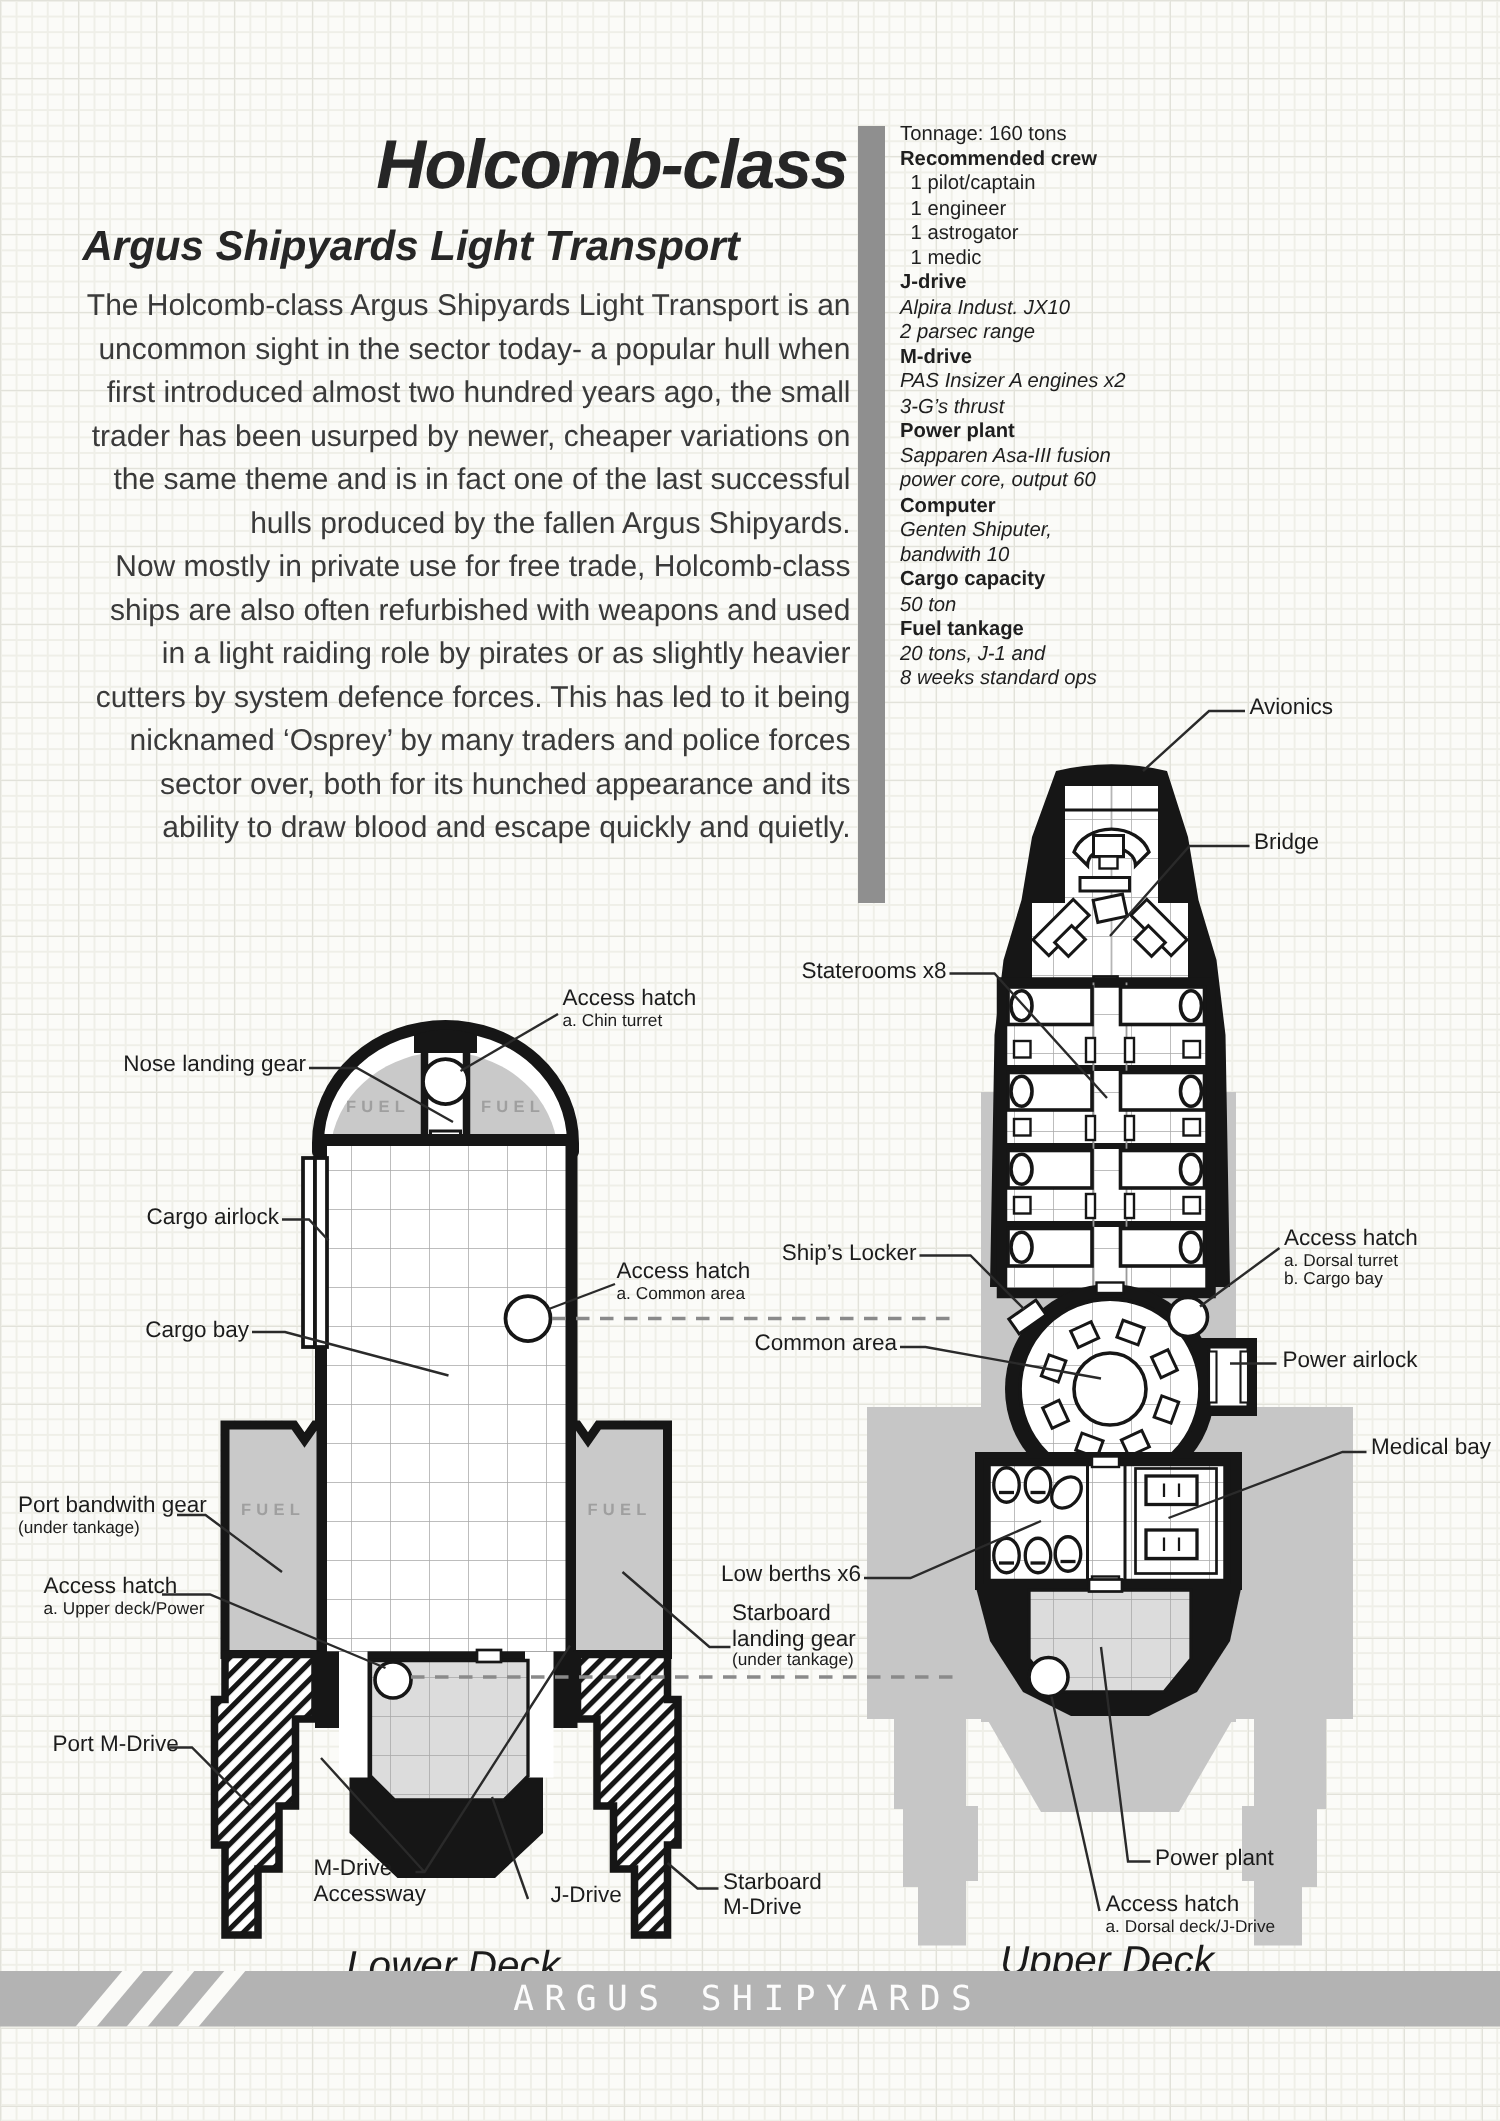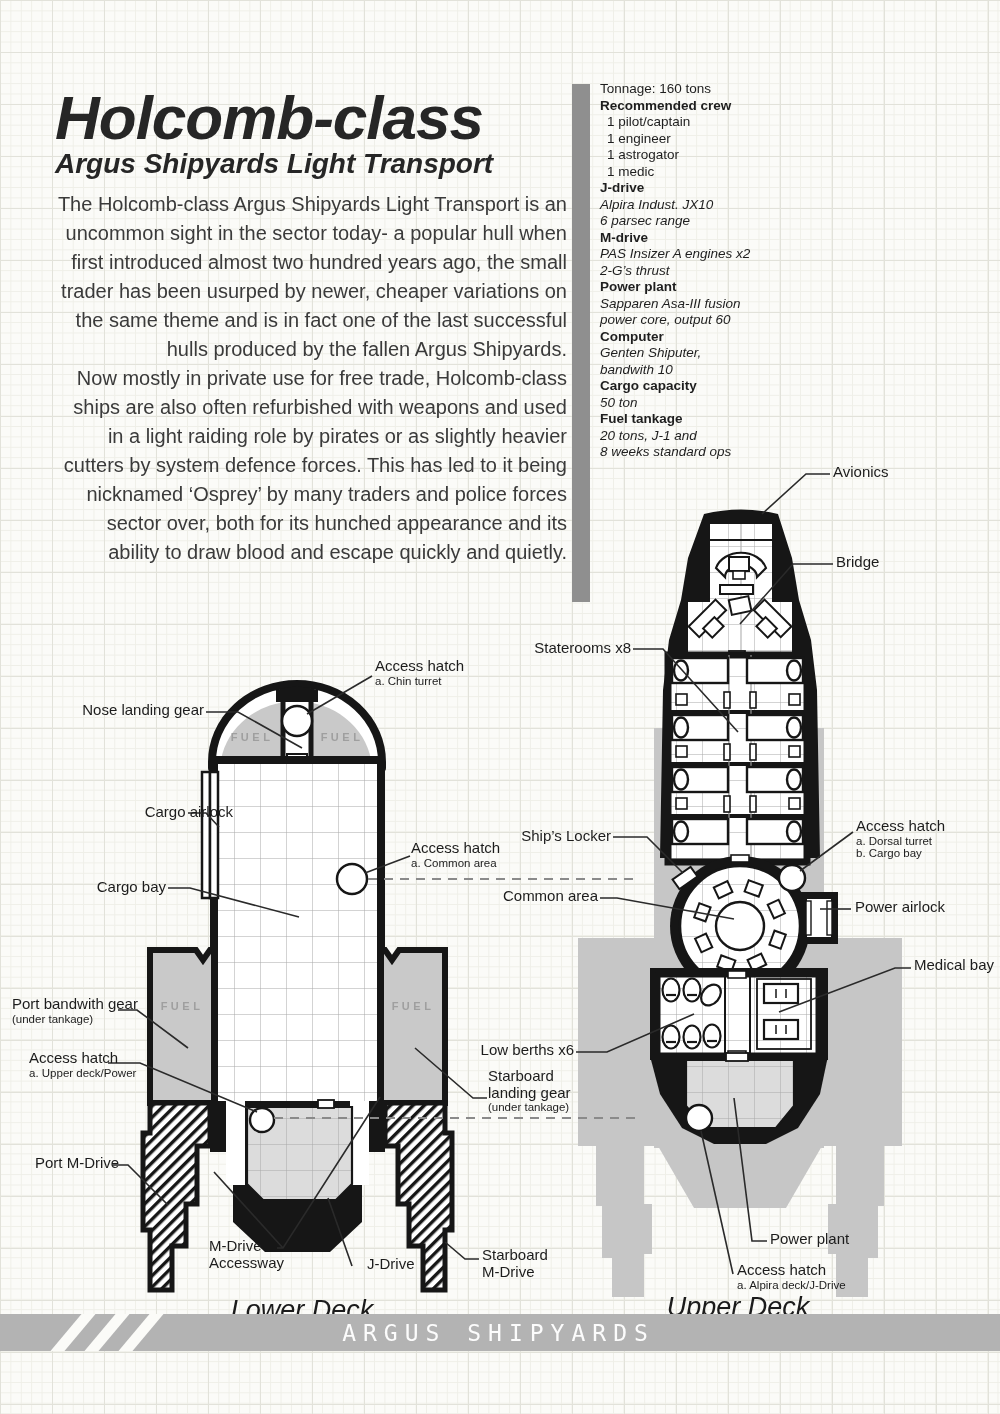--- a/index.html
+++ b/index.html
@@ -12,22 +12,22 @@
       linear-gradient(90deg,#e2e2da 1px,transparent 1px),
       linear-gradient(#efefe8 1px,transparent 1px),
       linear-gradient(90deg,#efefe8 1px,transparent 1px);
     background-size:52px 52px,52px 52px,10.4px 10.4px,10.4px 10.4px;
   }
   .bar{position:absolute;left:0;right:0;background:#b3b3b3;color:#fcfcfc;
        font-family:"DejaVu Sans Mono",monospace;display:flex;align-items:center;overflow:hidden}
   .topbar{top:14px;height:42px;font-size:26px;letter-spacing:7px;padding-left:9px}
   .bottombar{top:1314px;height:37px;font-size:23px;letter-spacing:7px;justify-content:center;padding-right:3px}
   .stripe{position:absolute;top:-8px;bottom:-8px;width:14px;background:#fbfbf8;transform:skewX(-40deg)}
-  .title-main{position:absolute;left:55px;top:86px;width:510px;
-       font-style:italic;font-weight:600;font-size:62px;line-height:1.02;letter-spacing:-1px;color:#262626}
+  .title-main{position:absolute;left:55px;top:86px;width:510px;text-align:right;
+       font-style:italic;font-weight:600;font-size:46px;line-height:1.02;letter-spacing:-1px;color:#262626}
   .title-sub{position:absolute;left:55px;top:148px;width:510px;text-align:left;
        font-style:italic;font-weight:700;font-size:28px;color:#262626}
   .intro{position:absolute;left:53px;top:190px;width:514px;text-align:right;
        font-size:20px;line-height:29px;color:#3a3a3a}
   .intro p{margin:0;padding:0}
   .divider{position:absolute;left:572px;top:84px;width:18px;height:518px;background:#8f8f8f}
   .specs{position:absolute;left:600px;top:81px;width:210px;font-size:13.5px;line-height:16.5px;color:#1e1e1e}
   .sp-b{font-weight:700}
   .sp-i{font-style:italic}
   .sp-n{padding-left:7px}
@@ -60,24 +60,24 @@
   <div class="divider"></div>
   <div class="specs">
     <div>Tonnage: 160 tons</div>
     <div class="sp-b">Recommended crew</div>
     <div class="sp-n">1 pilot/captain</div>
     <div class="sp-n">1 engineer</div>
     <div class="sp-n">1 astrogator</div>
     <div class="sp-n">1 medic</div>
     <div class="sp-b">J-drive</div>
     <div class="sp-i">Alpira Indust. JX10</div>
-    <div class="sp-i">6 parsec range</div>
+    <div class="sp-i">2 parsec range</div>
     <div class="sp-b">M-drive</div>
     <div class="sp-i">PAS Insizer A engines x2</div>
-    <div class="sp-i">2-G’s thrust</div>
+    <div class="sp-i">3-G’s thrust</div>
     <div class="sp-b">Power plant</div>
     <div class="sp-i">Sapparen Asa-III fusion</div>
     <div class="sp-i">power core, output 60</div>
     <div class="sp-b">Computer</div>
     <div class="sp-i">Genten Shiputer,</div>
     <div class="sp-i">bandwith 10</div>
     <div class="sp-b">Cargo capacity</div>
     <div class="sp-i">50 ton</div>
     <div class="sp-b">Fuel tankage</div>
     <div class="sp-i">20 tons, J-1 and</div>
@@ -291,21 +291,21 @@
     </g>
   </svg>
 
   <div class="co" style="left:375px;top:658px">
     <div class="m">Access hatch</div>
     <div class="s">a. Chin turret</div>
   </div>
   <div class="co right" style="right:796px;top:702px">
     <div class="m">Nose landing gear</div>
   </div>
-  <div class="co right" style="right:767px;top:804px">
+  <div class="co right" style="right:814px;top:804px">
     <div class="m">Cargo airlock</div>
   </div>
   <div class="co right" style="right:834px;top:879px">
     <div class="m">Cargo bay</div>
   </div>
   <div class="co" style="left:411px;top:840px">
     <div class="m">Access hatch</div>
     <div class="s">a. Common area</div>
   </div>
   <div class="co" style="left:12px;top:996px">
@@ -363,21 +363,21 @@
     <div class="m">Medical bay</div>
   </div>
   <div class="co right" style="right:426px;top:1042px">
     <div class="m">Low berths x6</div>
   </div>
   <div class="co" style="left:770px;top:1231px">
     <div class="m">Power plant</div>
   </div>
   <div class="co" style="left:737px;top:1262px">
     <div class="m">Access hatch</div>
-    <div class="s">a. Alpira deck/J-Drive</div>
+    <div class="s">a. Dorsal deck/J-Drive</div>
   </div>
 
   <div class="deck-caption" style="left:588px;top:1292px">Upper Deck</div>
   <div class="deck-caption" style="left:152px;top:1295px">Lower Deck</div>
 
   <div class="bar bottombar">
     <span class="stripe" style="left:66px"></span>
     <span class="stripe" style="left:100px"></span>
     <span class="stripe" style="left:134px"></span>
     <span>ARGUS SHIPYARDS</span>

